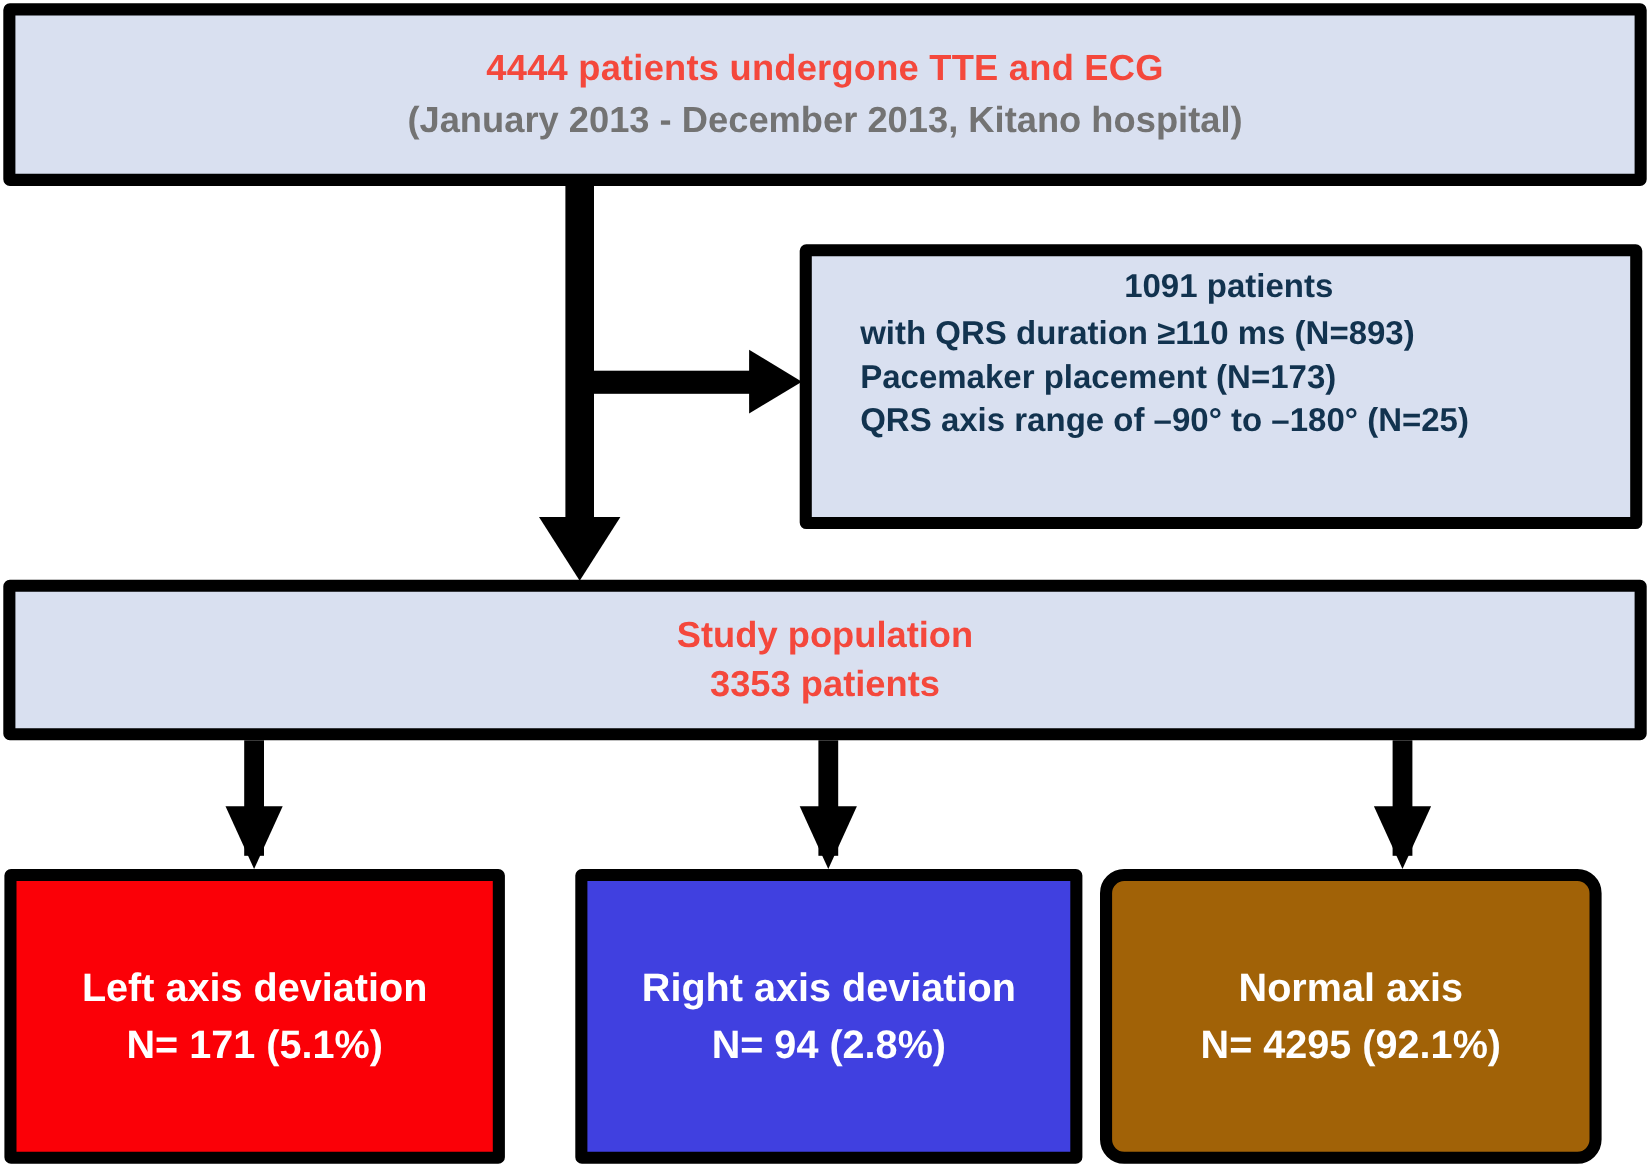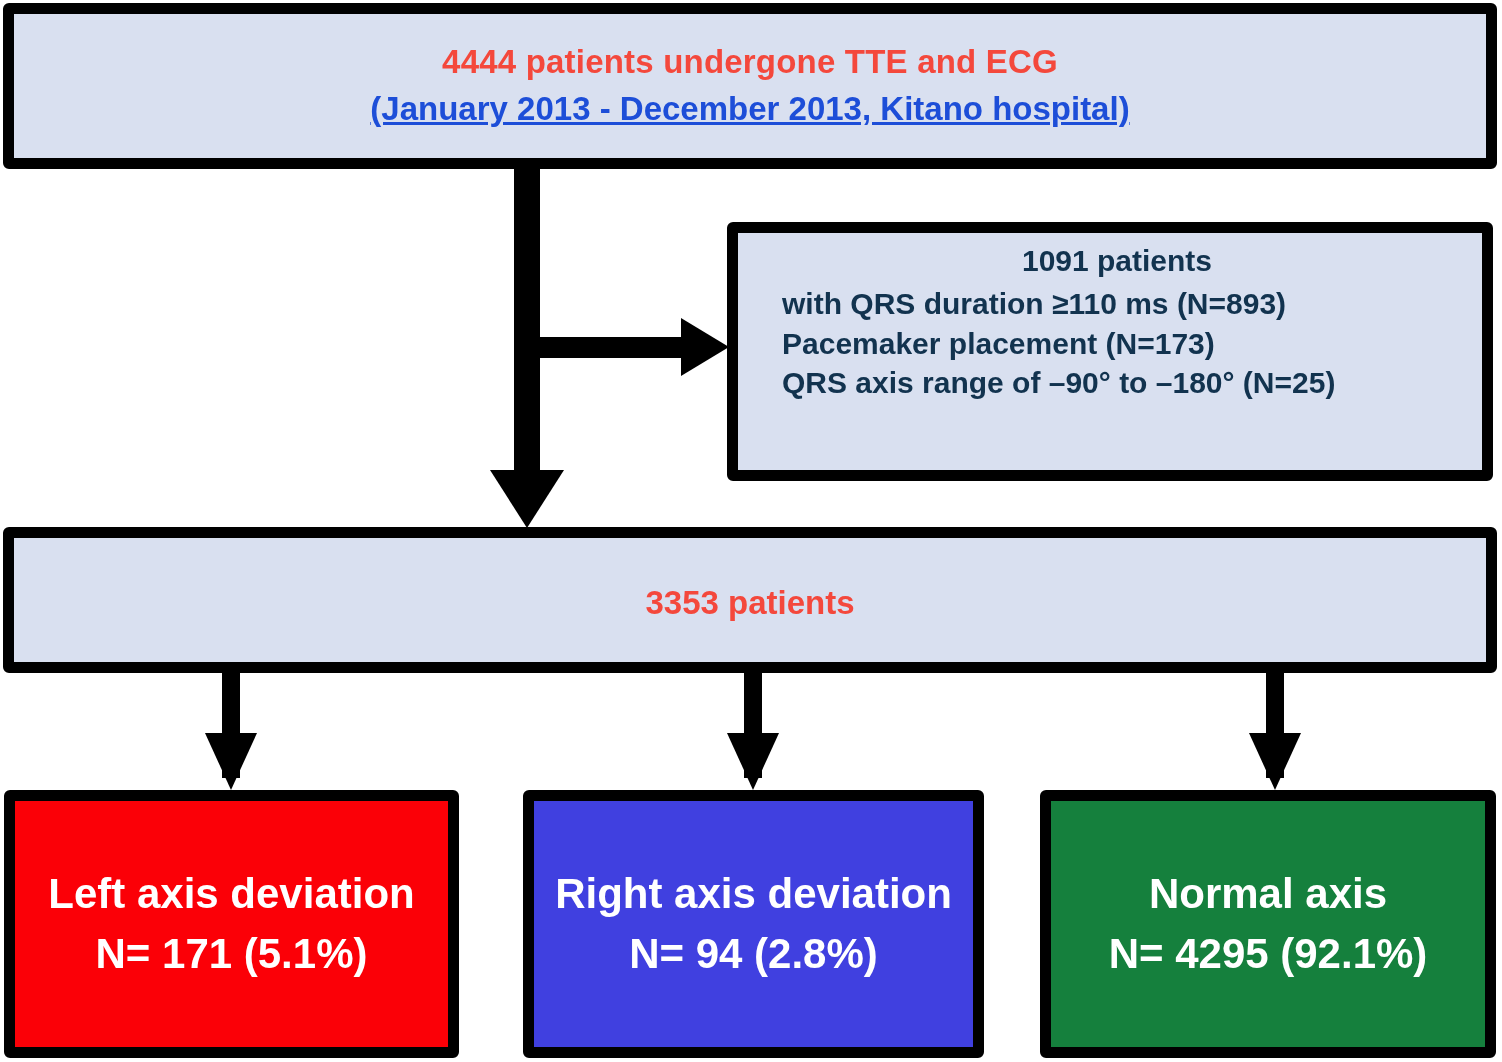--- a/index.html
+++ b/index.html
@@ -37,21 +37,21 @@
   }
 
   
   #node-enrollment {
     left: 3px;  top: 3px;
     width: 1494px; height: 166px;
     font-size: 33px;
     font-weight: bold;
   }
   #node-enrollment .l1 { color: #f4483c; letter-spacing: .2px; }
-  #node-enrollment .l2 { color: #1d4ed8; margin-top: 8px; text-decoration: underline; }
+  #node-enrollment .l2 { color: #737373; margin-top: 8px; }
 
   #node-excluded {
     left: 727px; top: 222px;
     width: 766px; height: 259px;
     font-size: 30px;
     font-weight: bold;
     color: #12334f;
     align-items: flex-start;
     padding: 10px 0 10px 14px;
     justify-content: flex-start;
@@ -69,28 +69,28 @@
     width: 1494px; height: 146px;
     font-size: 33px;
     font-weight: bold;
     color: #f4483c;
   }
   #node-study .l2 { margin-top: 6px; }
 
   .outcome {
     top: 790px;
     height: 268px;
-    font-size: 42px;
+    font-size: 36px;
     font-weight: bold;
     color: #ffffff;
   }
   .outcome .l2 { margin-top: 10px; }
   #node-lad    { left: 4px;    width: 455px; background: #fb0007; }
   #node-rad    { left: 523px;  width: 461px; background: #4040e0; }
-  #node-normal { left: 1040px; width: 456px; background: #15803d; }
+  #node-normal { left: 1000px; width: 456px; background: #a16207; border-radius: 22px; }
 
   
   .conn { position: absolute; background: #000000; }
 
   
   #trunk-main      { left: 514px; top: 166px; width: 26px; height: 322px; }
   
   #branch-excluded { left: 527px; top: 337px; width: 166px; height: 21px; }
   
   #arrow-excluded {
@@ -144,20 +144,21 @@
   <div id="arrow-study"></div>
 
   <div class="node fill-light" id="node-excluded">
     <span class="line hdr">1091 patients</span>
     <span class="line l">with QRS duration ≥110 ms (N=893)</span>
     <span class="line l">Pacemaker placement (N=173)</span>
     <span class="line l">QRS axis range of –90°  to –180°  (N=25)</span>
   </div>
 
   <div class="node fill-light" id="node-study">
+    <span class="line l1">Study population</span>
     <span class="line l2">3353 patients</span>
   </div>
 
   <div class="conn drop" id="drop-lad"></div>
   <div class="drop-arrow" id="drop-arrow-lad"></div>
 
   <div class="conn drop" id="drop-rad"></div>
   <div class="drop-arrow" id="drop-arrow-rad"></div>
 
   <div class="conn drop" id="drop-normal"></div>

